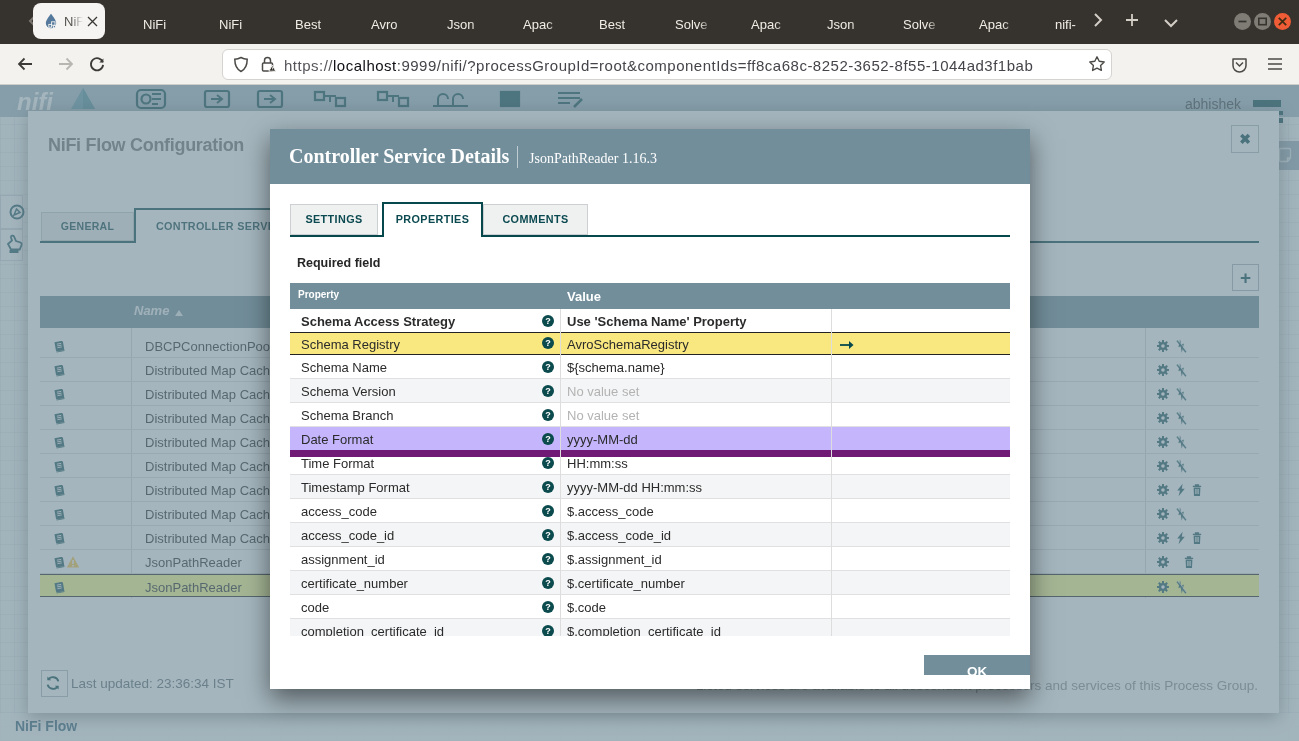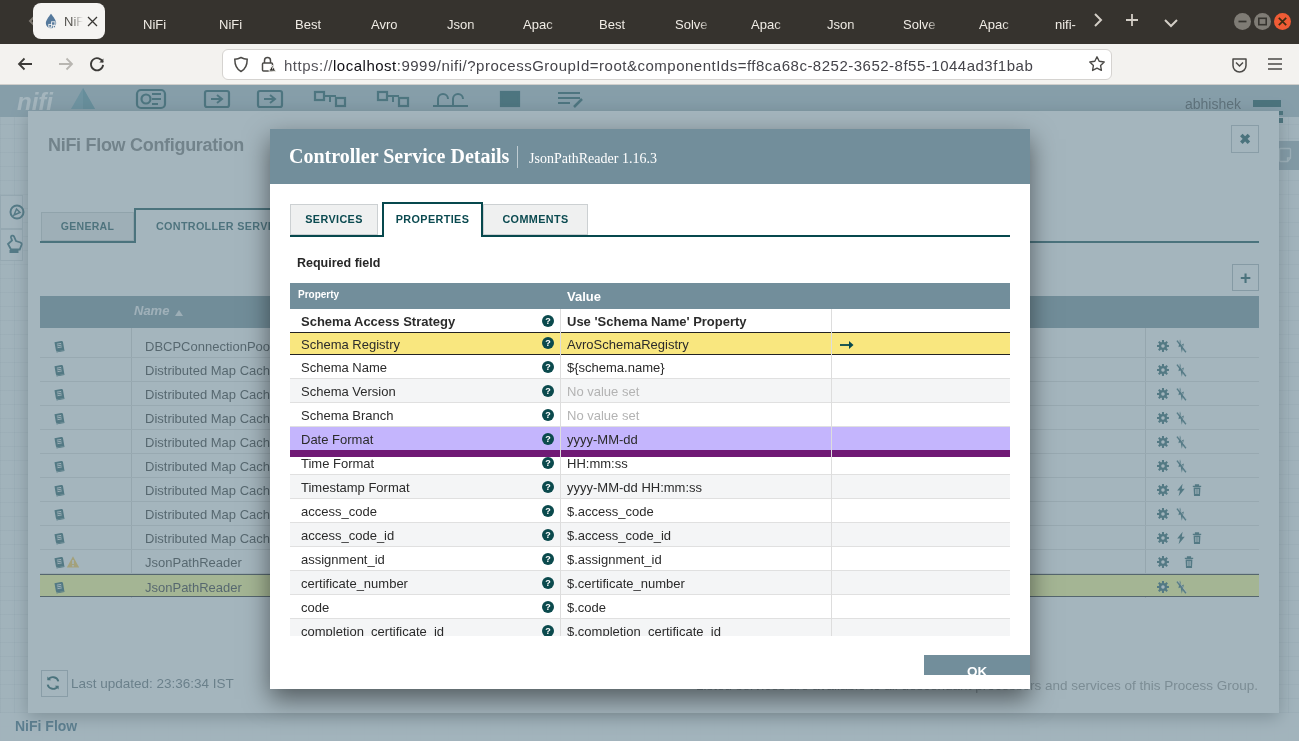--- a/index.html
+++ b/index.html
@@ -470,21 +470,21 @@
     <span class="a" style="right:21px;top:567px;font-size:13.5px;color:#8e8e8e;white-space:nowrap;">Listed services are available to all descendant processors and services of this Process Group.</span>
   </div>
   <div class="a" id="glass"></div>
   <div class="a" id="d2">
     <div class="a" id="d2head">
       <span class="a" style="left:19px;top:16px;font:bold 20px 'Liberation Serif';color:#fff;">Controller Service Details</span>
       <div class="a" style="left:247px;top:17px;width:1px;height:22px;background:rgba(255,255,255,0.55);"></div>
       <span class="a" style="left:259px;top:22px;font:14px 'Liberation Serif';color:#fff;">JsonPathReader 1.16.3</span>
     </div>
     <div class="a" style="left:20px;top:106px;width:720px;height:2px;background:#07484d;"></div>
-    <div class="a m2tab" style="left:20px;top:75px;width:88px;">SERVICES</div>
+    <div class="a m2tab" style="left:20px;top:75px;width:88px;">SETTINGS</div>
     <div class="a m2tab" style="left:112px;top:73px;width:101px;height:35px;background:#fff;border:2px solid #07484d;border-bottom:none;line-height:31px;">PROPERTIES</div>
     <div class="a m2tab" style="left:213px;top:75px;width:105px;">COMMENTS</div>
     <span class="a" style="left:27px;top:127px;font-size:12.5px;font-weight:bold;color:#262626;">Required field</span>
     <div class="a" id="ptable">
       <div class="a" style="left:0;top:0;width:720px;height:26px;background:#728e9b;">
         <span class="a" style="left:8px;top:6px;font-size:10px;font-weight:bold;color:#fff;">Property</span>
         <span class="a" style="left:277px;top:6px;font-size:13px;font-weight:bold;color:#fff;">Value</span>
       </div>
       <div class="a prow" style="top:26px;height:23px;">
           <span class="pn" style="font-weight:bold">Schema Access Strategy</span>

